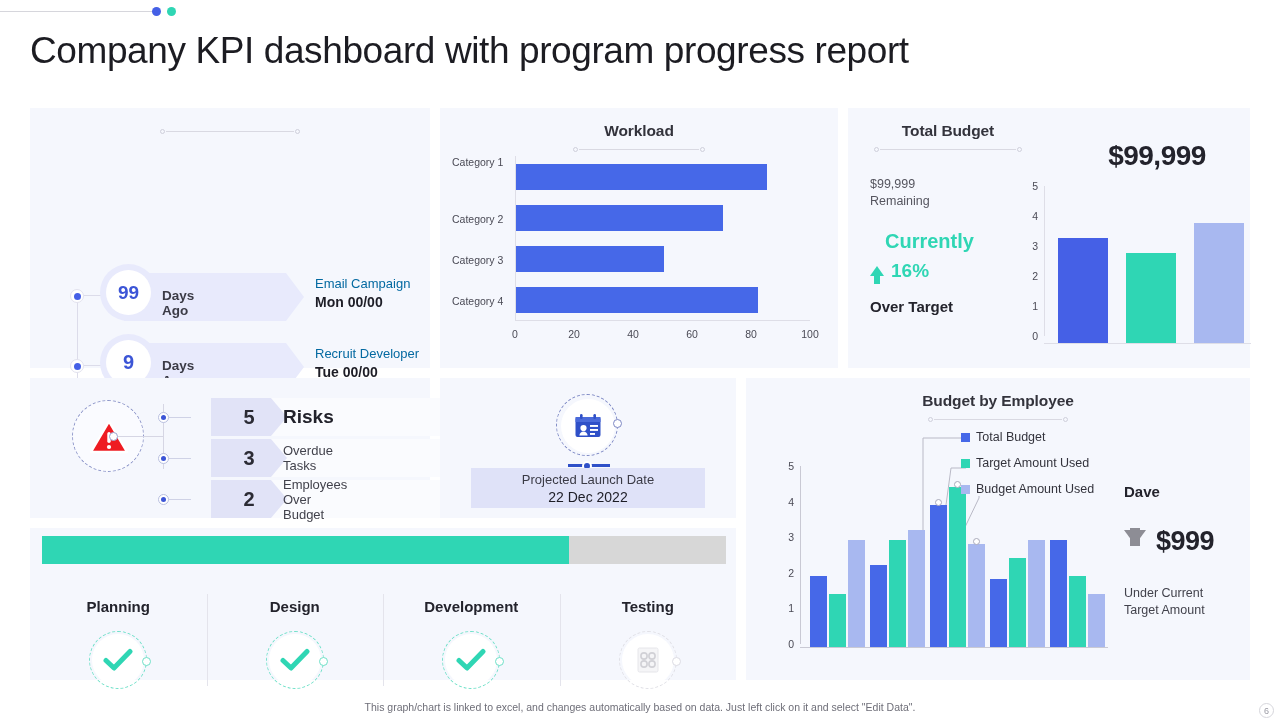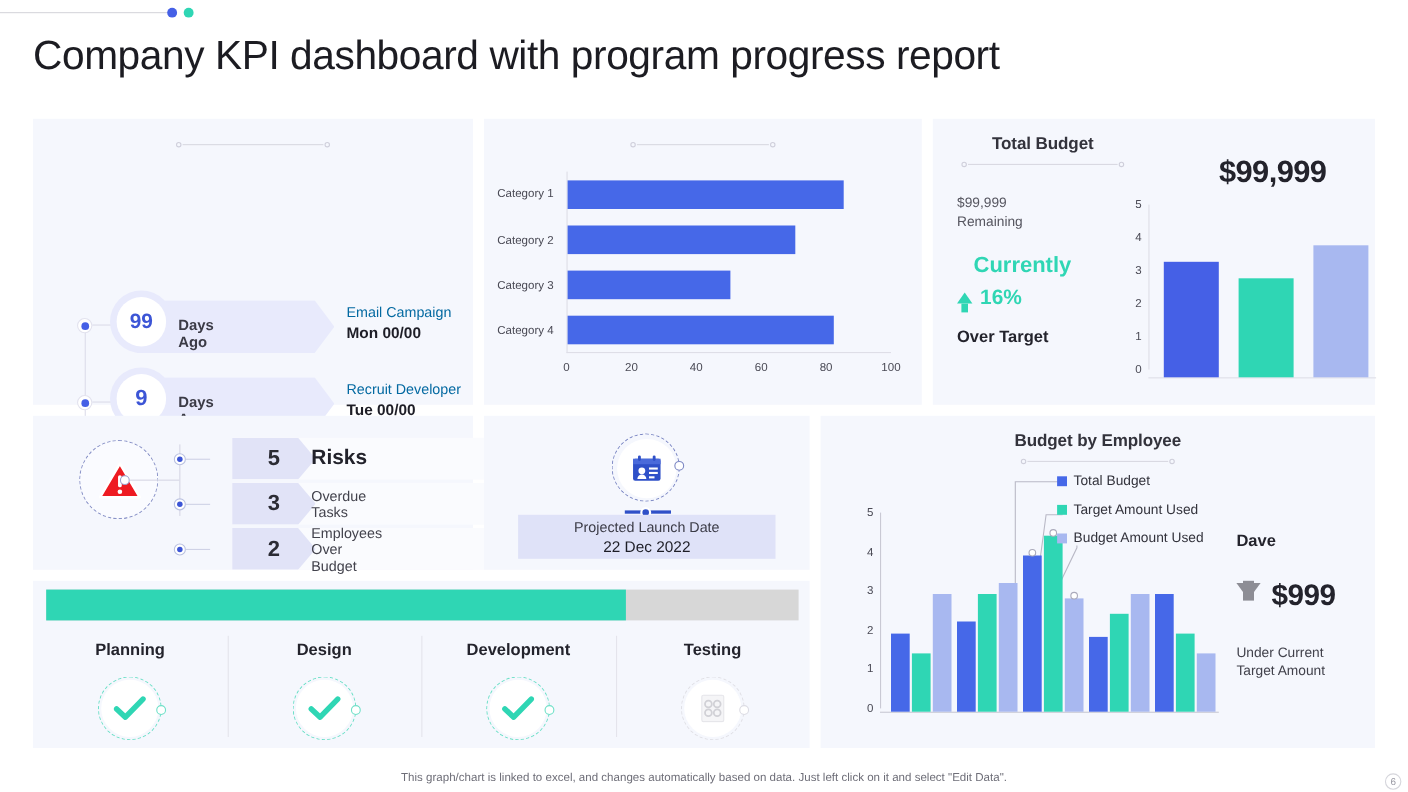--- a/index.html
+++ b/index.html
@@ -148,21 +148,21 @@
   .be-arrow-down { width:0;height:0;border-left:11px solid transparent;border-right:11px solid transparent;
                    border-top:15px solid #8d8d95; position:relative; margin-top:-8px; }
   .be-arrow-down::before { content:""; position:absolute; left:-5px; top:-17px; width:10px; height:18px; background:#8d8d95; }
   .be-money { font-size:27px; font-weight:700; color:#23232c; letter-spacing:-0.5px; }
   .be-sub { margin-top:28px; font-size:12.5px; color:#42424c; line-height:17px; }
 
   
   #p-stages { left:30px; top:528px; width:706px; height:152px; }
   .st-track { position:absolute; left:12px; top:8px; width:684px; height:28px; background:#d7d7d7; }
   .st-fill { position:absolute; left:0; top:0; height:28px; background:#2fd6b4; }
-  .st-cols { position:absolute; left:0; top:44px; width:706px; height:108px; display:flex; }
+  .st-cols { position:absolute; left:0; top:60px; width:706px; height:108px; display:flex; }
   .st-col { flex:1; position:relative; display:flex; flex-direction:column; align-items:center; }
   .st-col + .st-col::before { content:""; position:absolute; left:0; top:6px; bottom:10px; width:1px; background:#e4e4ec; }
   .st-name { font-size:15px; font-weight:700; color:#23232c; margin-top:10px; }
   .st-icon { position:relative; margin-top:16px; width:58px; height:58px; }
   .st-ring { position:absolute; inset:0; border-radius:50%; border:1px dashed #6fe0c8; }
   .st-ring.gray { border-color:#e0e0e6; }
   .st-face { position:absolute; left:3px; top:3px; width:52px; height:52px; border-radius:50%;
              background:#fff; display:flex; align-items:center; justify-content:center; }
   .st-knob { position:absolute; right:-4px; top:26px; width:9px; height:9px; border-radius:50%;
              background:#fff; border:1px solid #6fe0c8; }
@@ -234,37 +234,38 @@
       <div class="od-days">Days Ago</div>
       <div class="od-text">
         <div class="t1">Configure Desktop</div>
         <div class="t2">Tue 00/00</div>
       </div>
     </div>
   </div>
 
   <div class="panel" id="p-workload">
     <div style="position:absolute;left:0;top:14px;width:398px;">
+      <div class="panel-title">Workload</div>
       <div class="title-rule" style="width:132px;">
         <div class="bar"></div>
           <div class="cap l"></div>
           <div class="cap r"></div>
       </div>
     </div>
     <div class="wl-plot">
       <div class="wl-axisline"></div>
       <div class="wl-axisbase"></div>
       <div id="wl-bars">
           <div class="wl-bar" style="top: 7.625px; left: 1px; width: 250.75px; background: rgb(70, 104, 232);"></div>
           <div class="wl-bar" style="top: 48.875px; left: 1px; width: 206.5px; background: rgb(70, 104, 232);"></div>
           <div class="wl-bar" style="top: 90.125px; left: 1px; width: 147.5px; background: rgb(70, 104, 232);"></div>
           <div class="wl-bar" style="top: 131.375px; left: 1px; width: 241.9px; background: rgb(70, 104, 232);"></div>
         </div>
       <div id="wl-cats">
-          <div class="wl-cat" style="top: 14px;">Category 1</div>
+          <div class="wl-cat" style="top: 0;">Category 1</div>
           <div class="wl-cat" style="top: 56.875px;">Category 2</div>
           <div class="wl-cat" style="top: 98.125px;">Category 3</div>
           <div class="wl-cat" style="top: 139.375px;">Category 4</div>
         </div>
       <div id="wl-xlabs">
           <div class="wl-xlab" style="left: 0px;">0</div>
           <div class="wl-xlab" style="left: 59px;">20</div>
           <div class="wl-xlab" style="left: 118px;">40</div>
           <div class="wl-xlab" style="left: 177px;">60</div>
           <div class="wl-xlab" style="left: 236px;">80</div>

